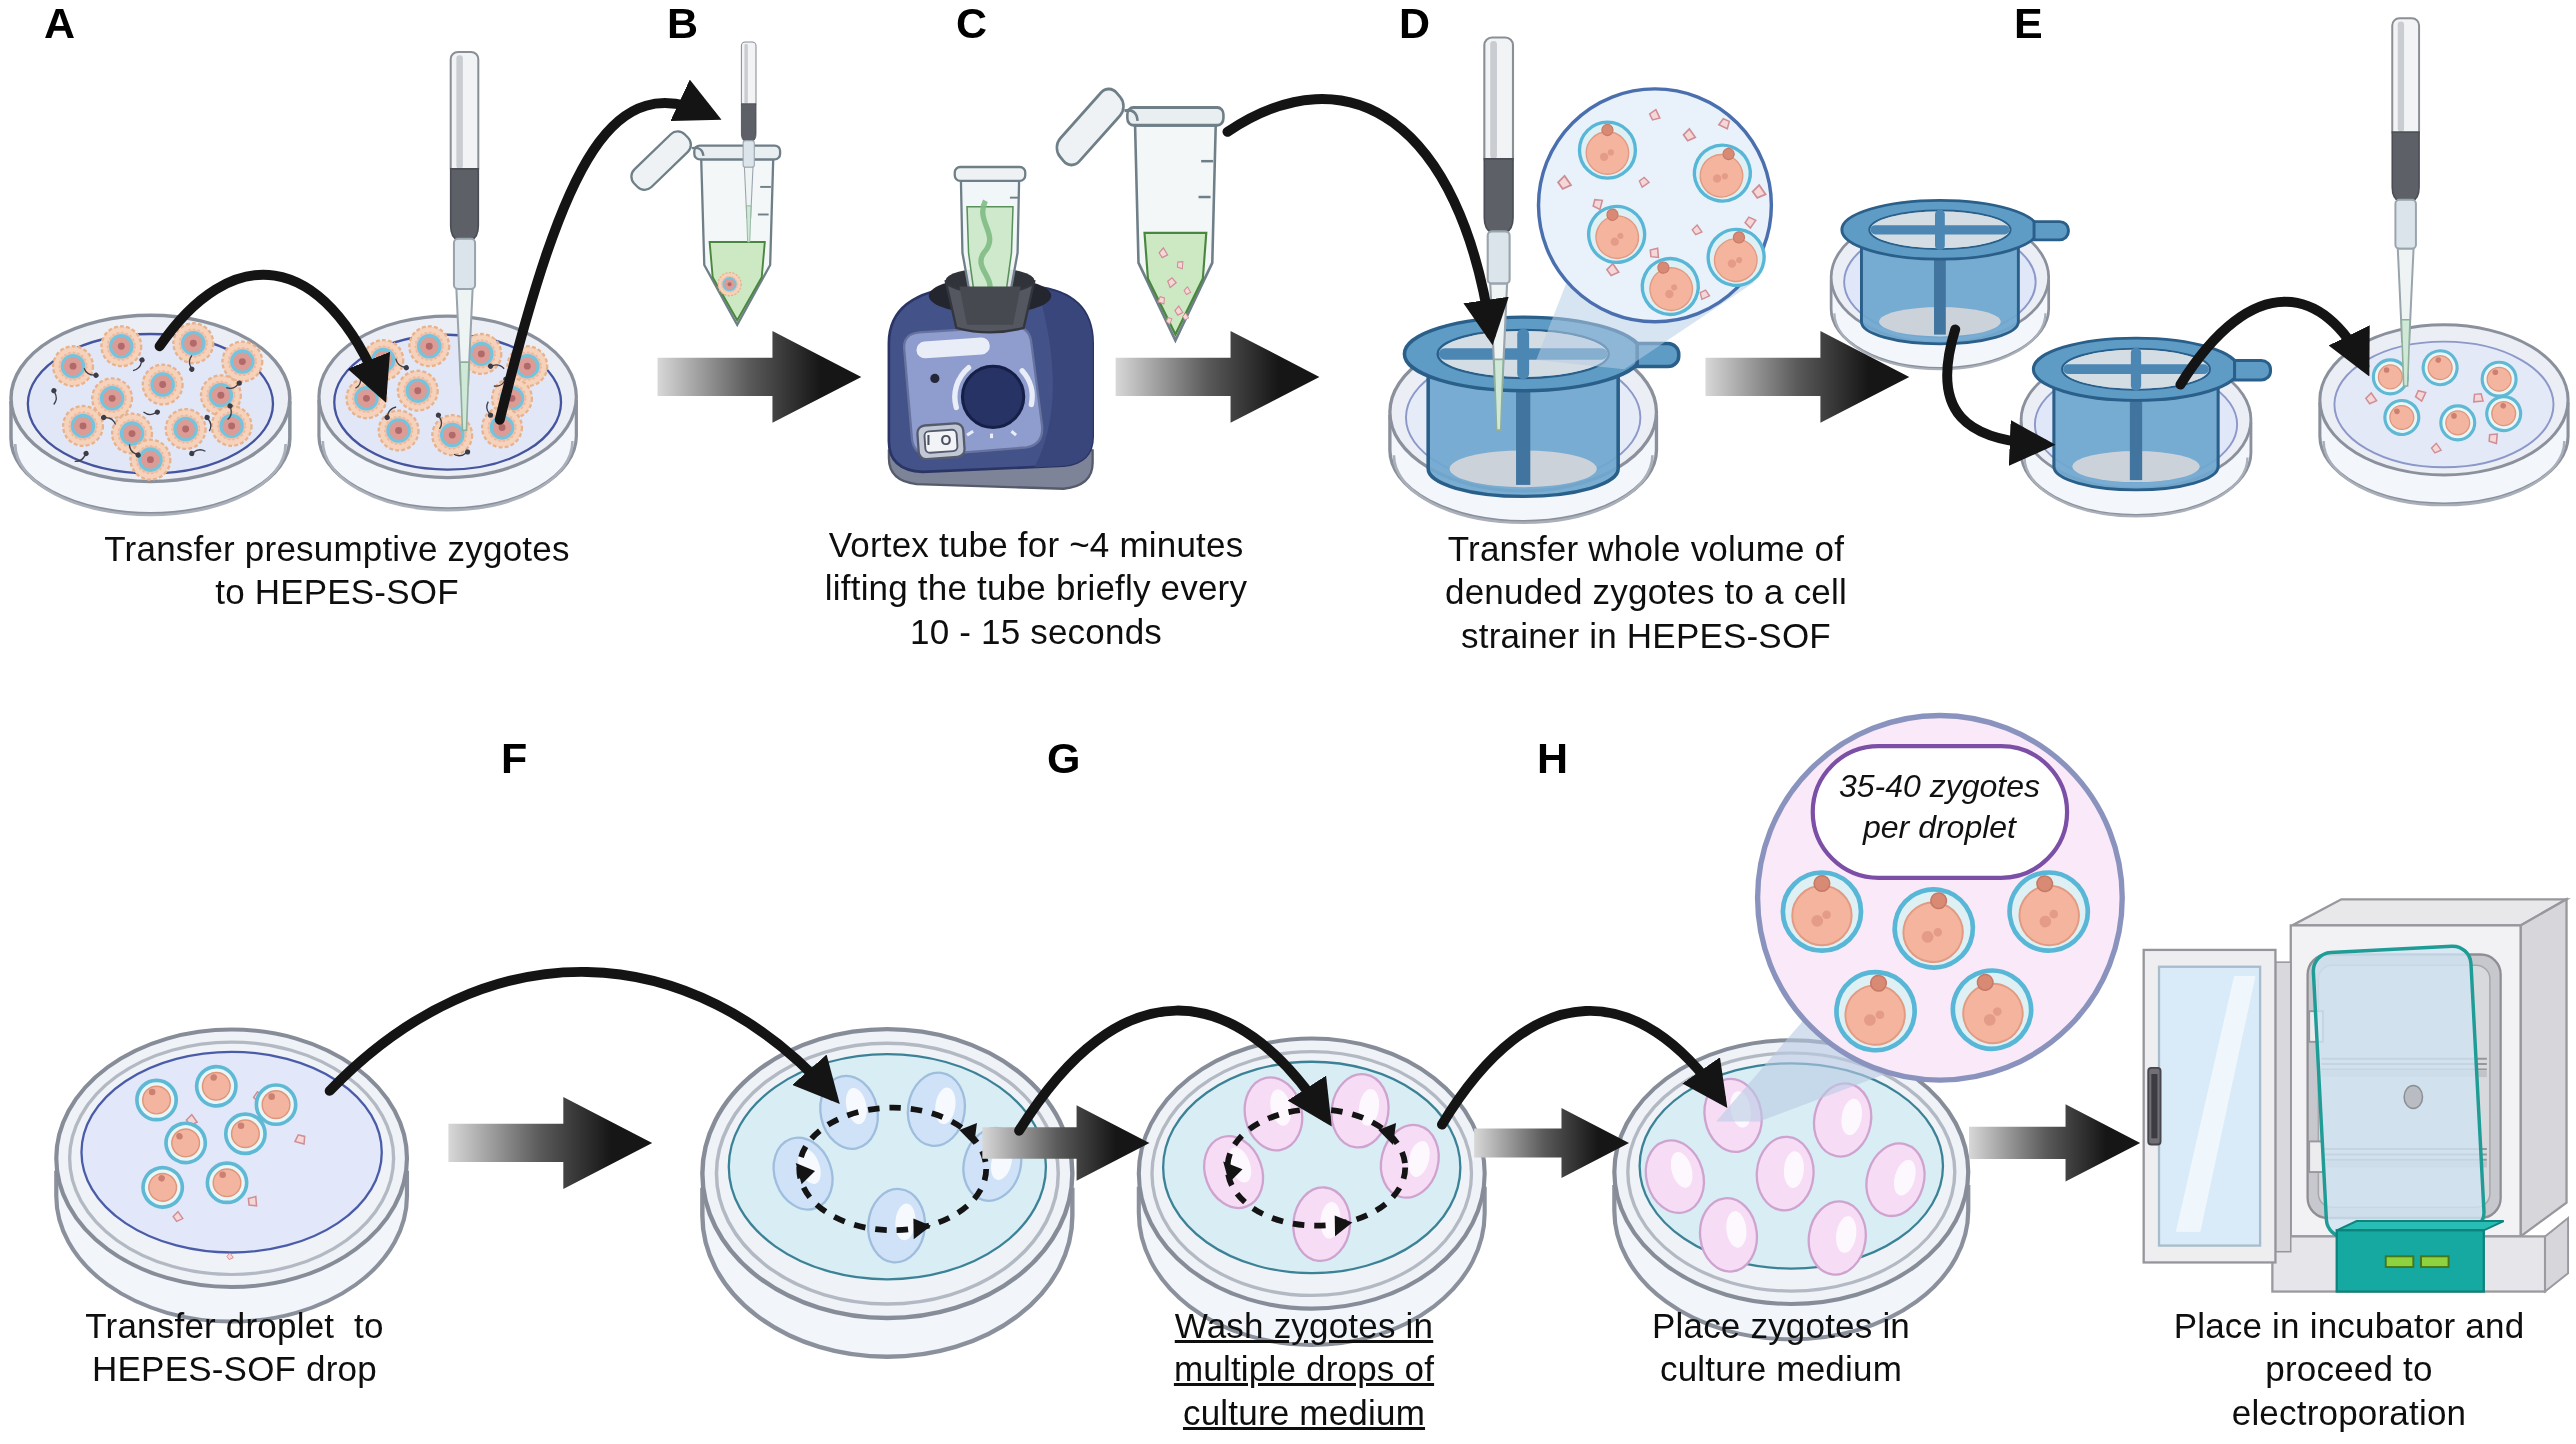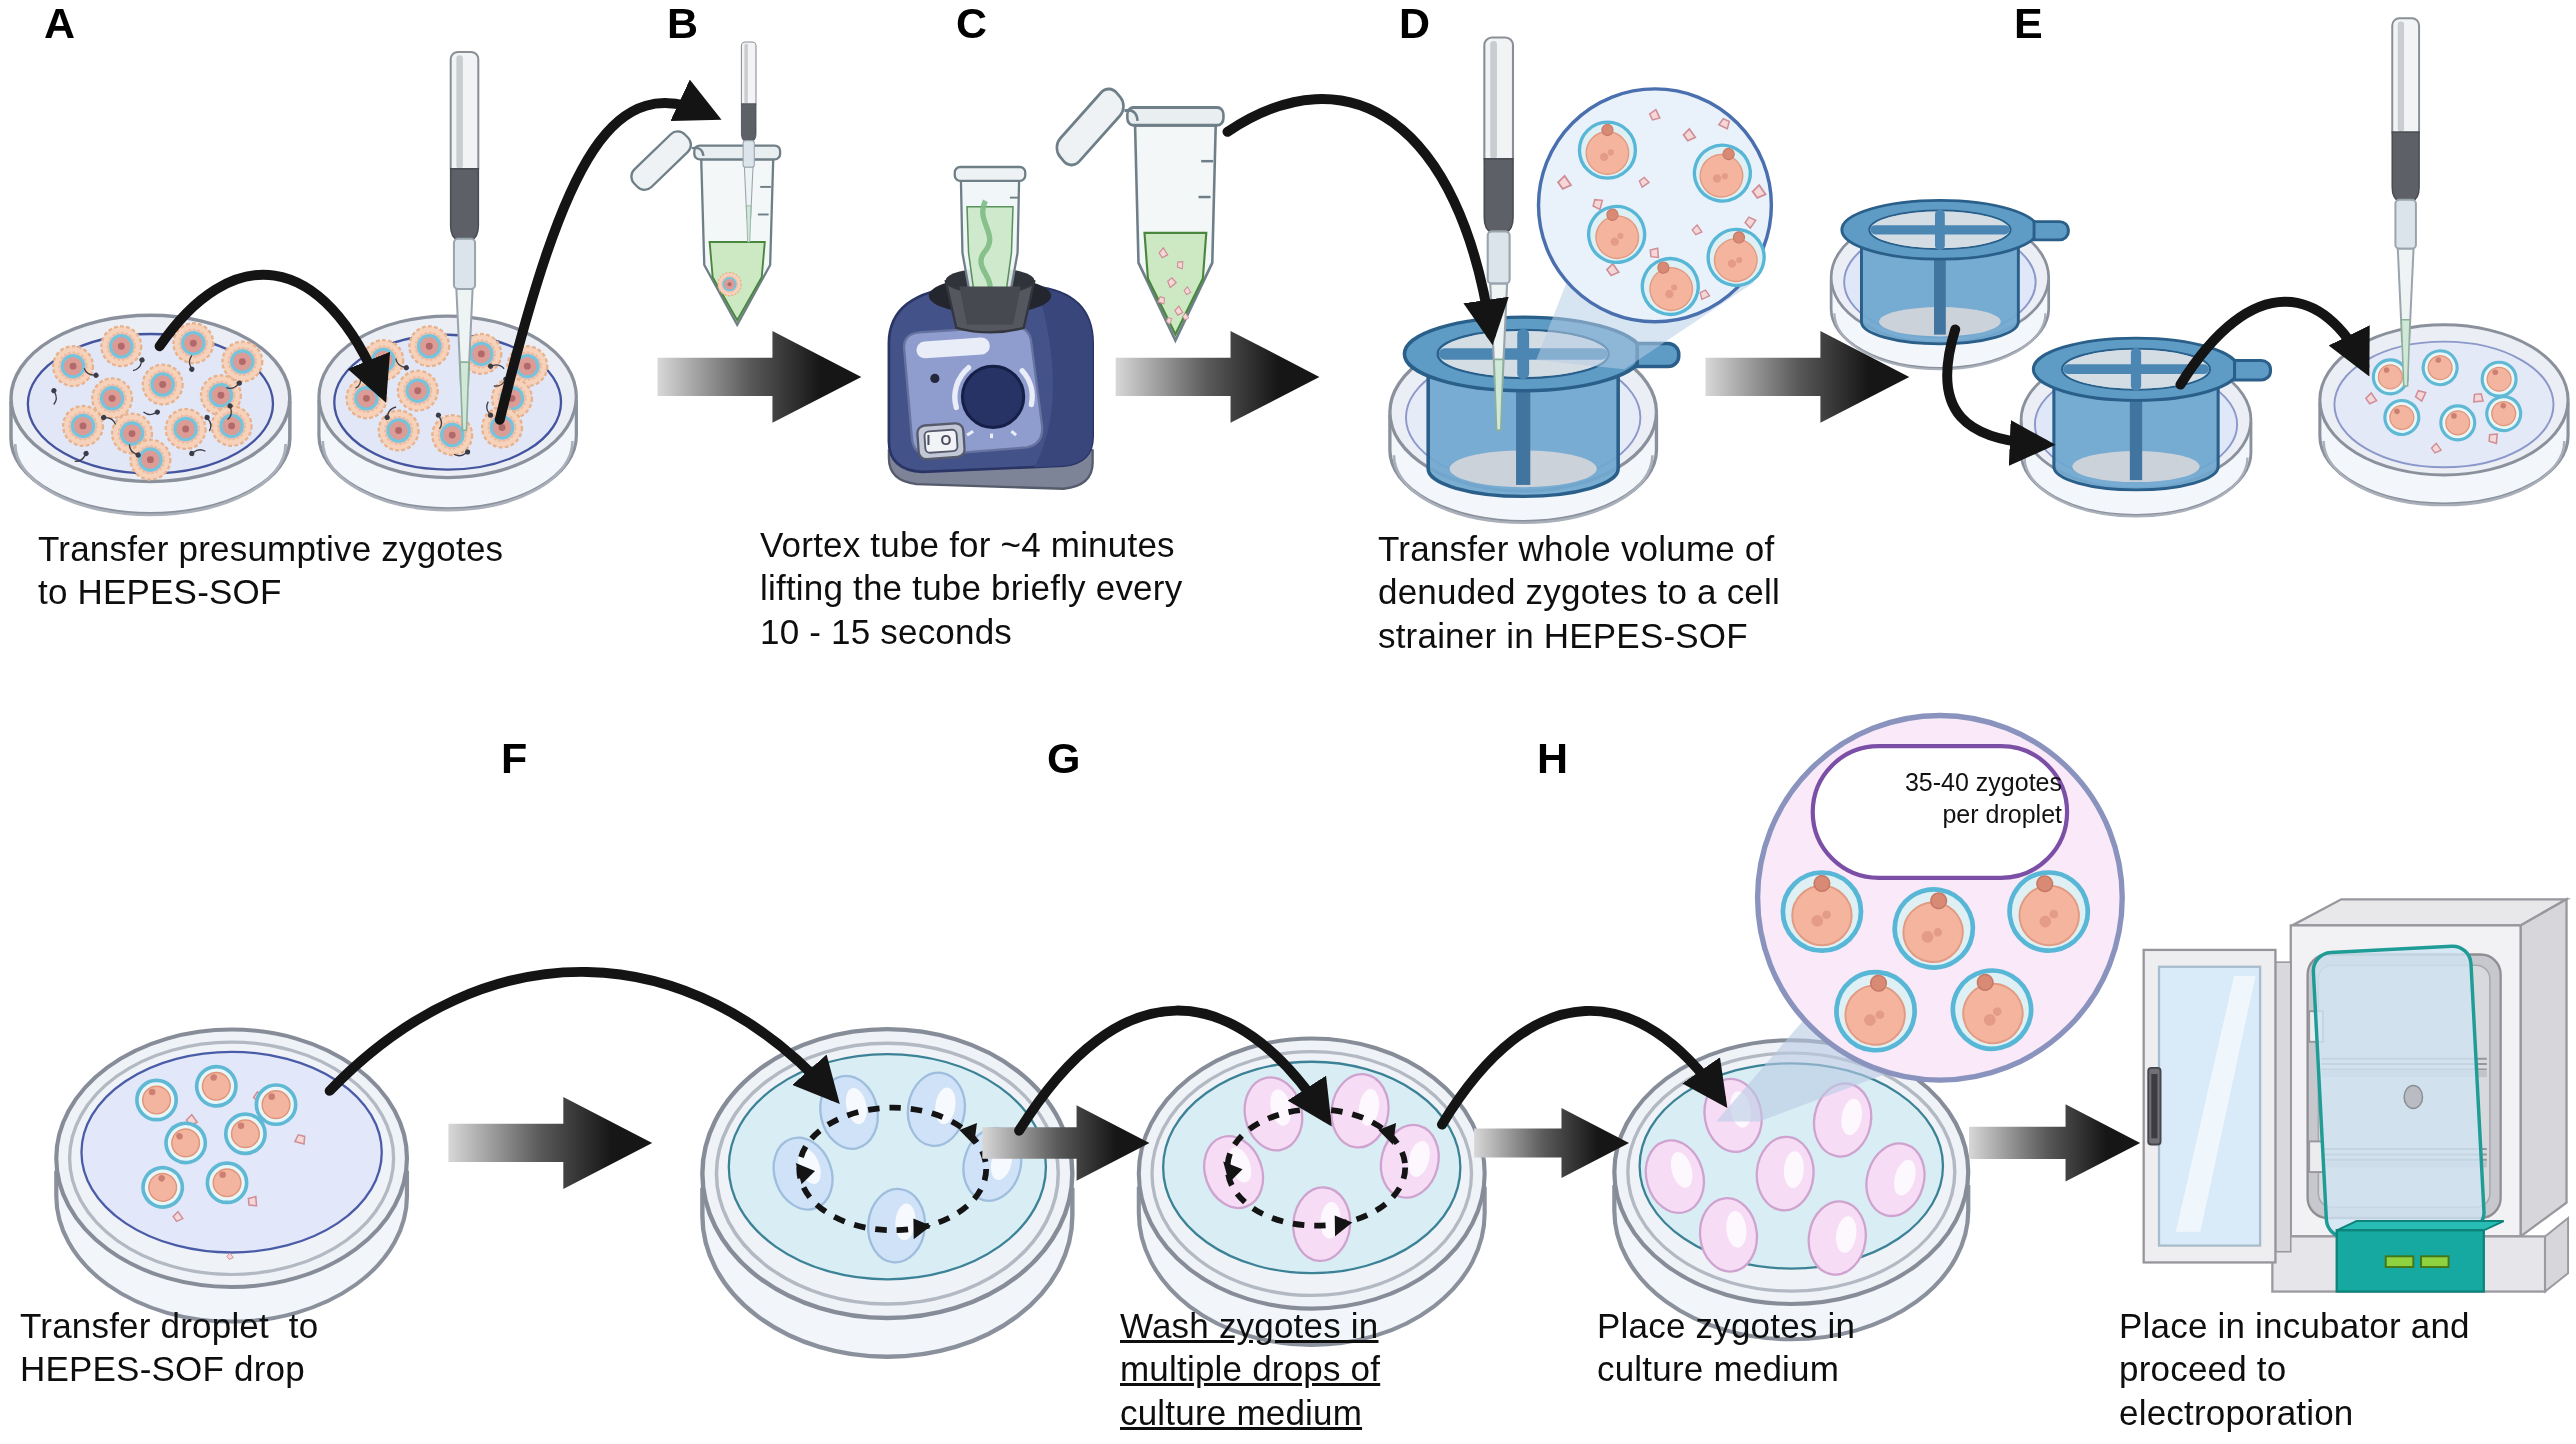--- a/index.html
+++ b/index.html
@@ -1,23 +1,23 @@
 <!DOCTYPE html>
 <html style="font-size:12.3px"><head>
 <meta charset="utf-8">
 <style>
   html,body{margin:0;padding:0;background:#ffffff;}
   .fig{position:relative;width:2576px;height:1444px;background:#ffffff;overflow:hidden;
        font-family:"Liberation Sans","DejaVu Sans",sans-serif;color:#0e0e0e;}
   .fig svg{position:absolute;left:0;top:0;}
   .panel-label{position:absolute;font-size:43px;font-weight:700;color:#000;line-height:1;}
-  .caption{position:absolute;font-size:35px;font-weight:400;color:#0e0e0e;
+  .caption{position:absolute;font-size:35px;font-weight:400;color:#0e0e0e;text-align:center;
            line-height:1.24;white-space:pre-wrap;letter-spacing:0.2px;}
-  .callout-text{position:absolute;left:1817px;top:766px;width:245px;text-align:right;
-                font-size:25px;line-height:1.28;color:#111;white-space:pre-wrap;}
+  .callout-text{position:absolute;left:1817px;top:766px;width:245px;text-align:center;
+                font-size:32px;line-height:1.28;color:#111;white-space:pre-wrap;font-style:italic;}
   .switch-text{position:absolute;left:923px;top:432px;width:35px;text-align:center;
                font-size:14px;font-weight:700;color:#4a4f60;letter-spacing:3.1px;}
 </style>
 </head>
 <body>
 
 <div class="fig">
 
 <svg width="2576" height="1444" viewBox="0 0 3362 1885">
   <defs>

